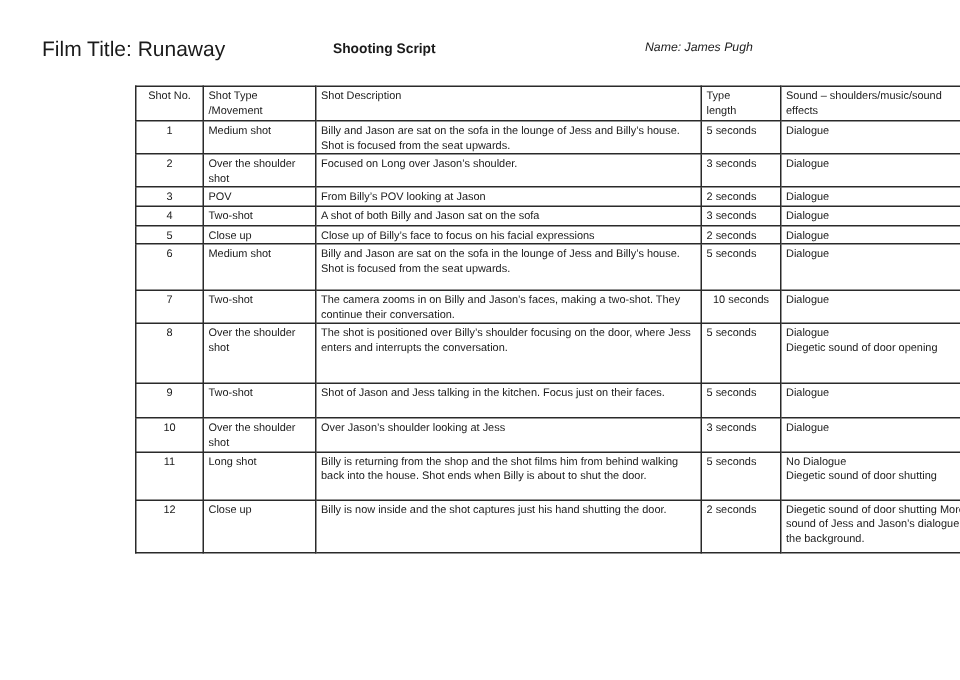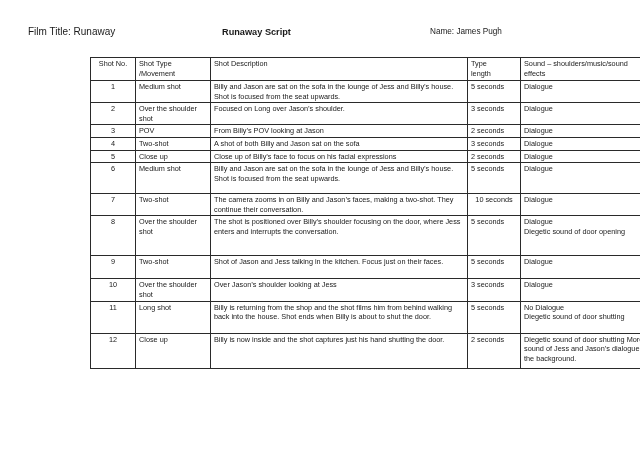--- a/index.html
+++ b/index.html
@@ -26,40 +26,41 @@
     position: absolute;
     left: 0;
     top: 26px;
     width: 640px;
     height: 16px;
   }
   .doc-header .film-title {
     position: absolute;
     left: 28px;
     top: 0;
-    font-size: 10px;
+    font-size: 14px;
     line-height: 12px;
     white-space: nowrap;
   }
   .doc-header .script-title {
     position: absolute;
     left: 222px;
     top: 0;
     font-size: 9.2px;
     line-height: 12px;
     font-weight: bold;
     white-space: nowrap;
   }
   .doc-header .author-name {
     position: absolute;
     left: 430px;
     top: 0;
     font-size: 8.2px;
     line-height: 12px;
     white-space: nowrap;
+    font-style: italic;
   }
 
   
   .shot-table {
     position: absolute;
     left: 57px;
     top: 57px;
     width: 531px;
     border-collapse: collapse;
     table-layout: fixed;
@@ -88,21 +89,21 @@
   
   .cell-line { display: block; }
 </style>
 </head>
 <body>
 
 <div class="page">
 
   <div class="doc-header">
     <div class="film-title">Film Title: Runaway</div>
-    <div class="script-title">Runaway Script</div>
+    <div class="script-title">Shooting Script</div>
     <div class="author-name">Name: James Pugh</div>
   </div>
 
   <table class="shot-table">
     <thead>
       <tr>
         <td class="col-no">
           <span class="cell-line">Shot No.</span>
         </td>
         <td class="col-type">

